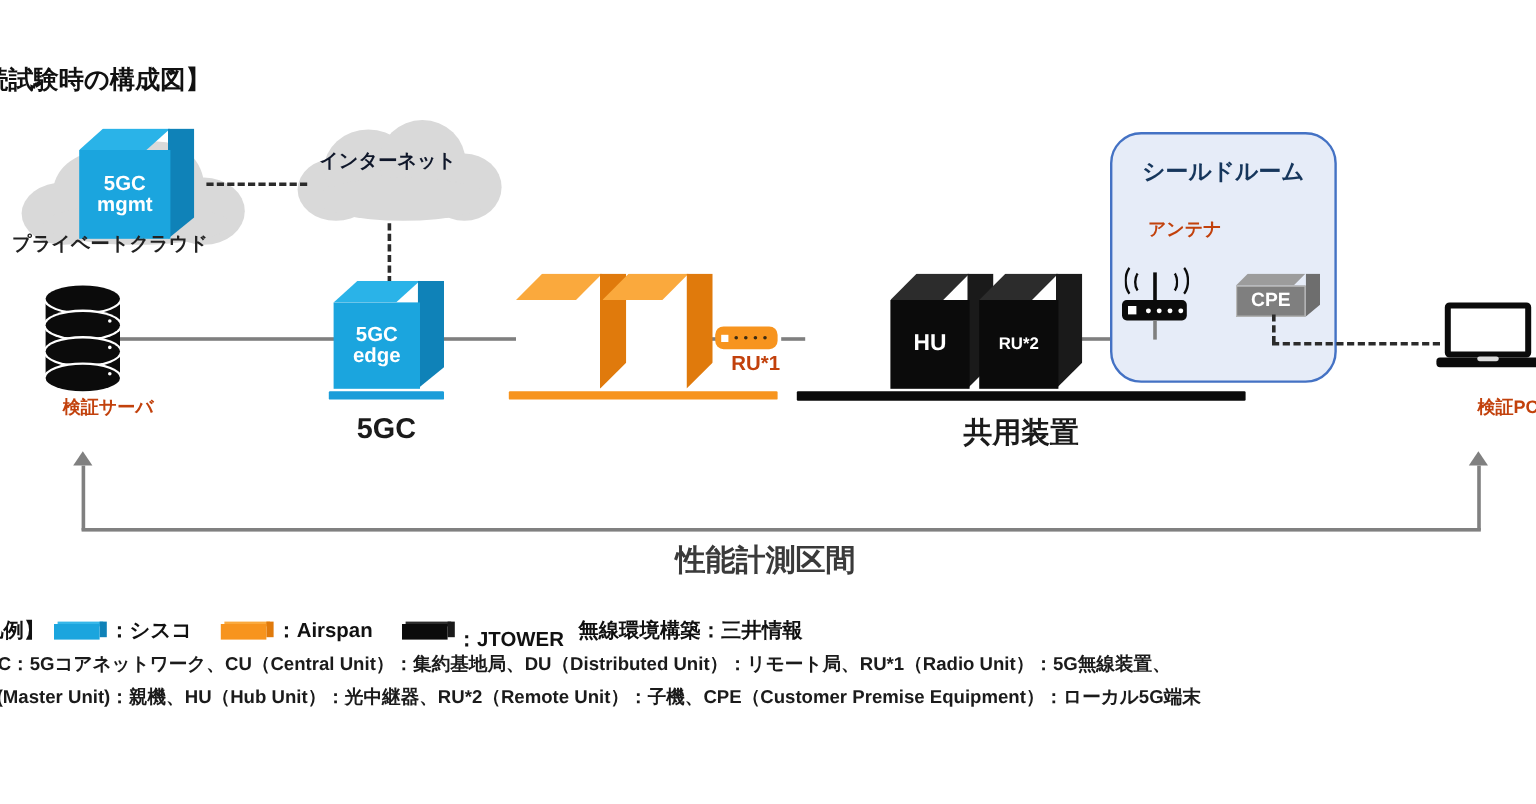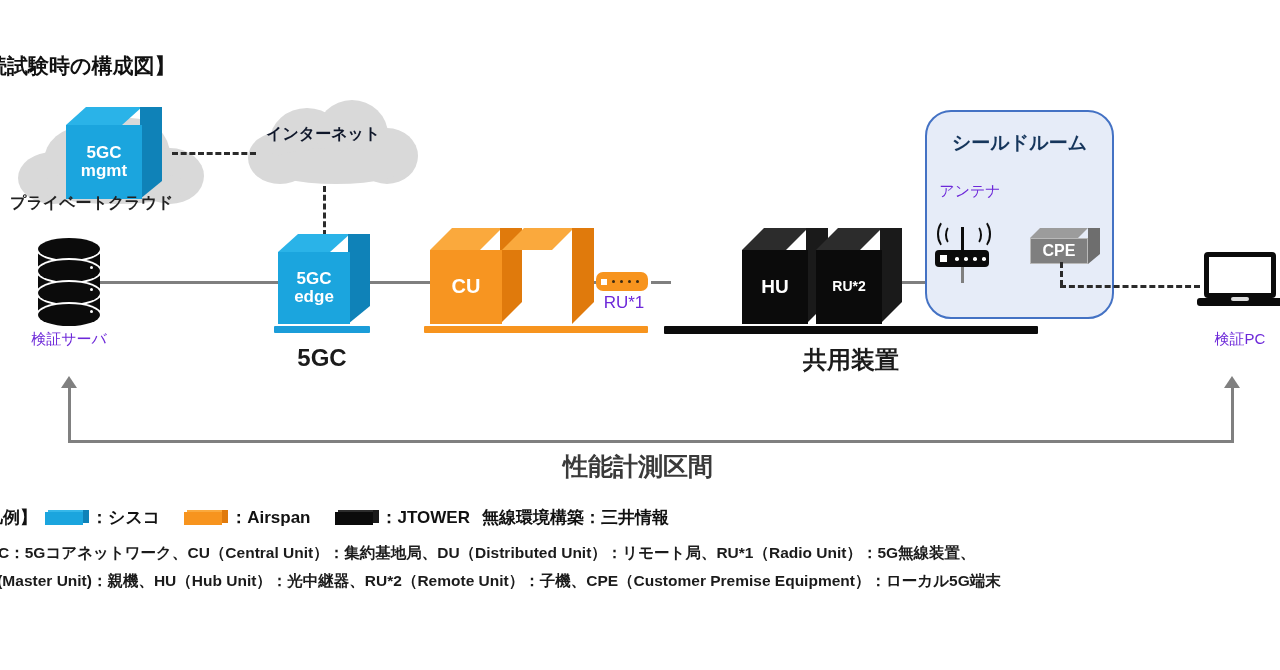--- a/index.html
+++ b/index.html
@@ -89,22 +89,22 @@
   }
   .db .body {
     position: absolute; left: 0; width: 100%;
     background: #0b0b0b;
   }
   .db .dot {
     position: absolute; width: 3px; height: 3px; border-radius: 50%;
     background: #fff; right: 7px;
   }
   .icon-label {
-    position: absolute; font-size: 15px; font-weight: normal; color: #6d28d9;
-    white-space: nowrap; text-align: center;
+    position: absolute; font-size: 15px; font-weight: bold; color: #c2410c;
+    white-space: nowrap; text-align: right;
   }
 
   .ru-icon {
     position: absolute; background: #f7941e; border-radius: 7px;
     display: flex; align-items: center;
   }
   .ru-icon .sq { width: 6px; height: 6px; background: #fff; margin-left: 5px; }
   .ru-icon .d  { width: 3px; height: 3px; border-radius: 50%; background: #3a2a12; margin-left: 5px; }
 
   
@@ -192,21 +192,21 @@
   }
   #legend-row .lead { margin-right: 6px; }
   .swatch { position: relative; width: 44px; height: 15px; margin: 0 2px 0 2px; }
   .swatch .sw-front { position: absolute; left: 0; bottom: 0; width: 38px; height: 13px; }
   .swatch .sw-top   { position: absolute; left: 3px; top: 0; width: 38px; height: 4px; }
   .swatch .sw-side  { position: absolute; right: 0; top: 0; width: 6px; height: 13px; }
   .sw-cyan  .sw-front { background: #1ba5de; } .sw-cyan .sw-top { background: #35b7e9; } .sw-cyan .sw-side { background: #0f82b8; }
   .sw-orange .sw-front{ background: #f7941e; } .sw-orange .sw-top{ background: #faa93d; } .sw-orange .sw-side{ background: #e07a0c; }
   .sw-black .sw-front { background: #0b0b0b; } .sw-black .sw-top { background: #2c2c2c; } .sw-black .sw-side { background: #1a1a1a; }
   .legend-text { margin-right: 22px; }
-  .legend-text.last { margin-right: 0; }
+  .legend-text.last { margin-right: 0; margin-top: 15px; }
   #legend-extra { margin-left: 12px; font-weight: bold; }
 
   
   .footnote {
     position: absolute; left: -14px;
     font-size: 15.5px; font-weight: bold; color: #1b1b1b;
     white-space: nowrap;
   }
   #foot1 { top: 543px; }
   #foot2 { top: 571px; }
@@ -277,23 +277,20 @@
       <span class="cube-label">5GC</span>
       <span class="cube-label">edge</span>
     </div>
   </div>
 
   <div class="cube" style="left:430px; top:228px; width:92px; height:96px;">
     <div class="face-top" style="width:72px; height:22px; background:#faa93d;
          clip-path: polygon(22px 0, 72px 0, 50px 22px, 0 22px);"></div>
     <div class="face-side" style="top:0; width:22px; height:96px; background:#e07a0c;
          clip-path: polygon(0 0, 22px 0, 22px 74px, 0 96px);"></div>
-    <div class="face-front or-front" style="width:72px; height:74px; font-size:20px;">
-      <span class="cube-label">CU</span>
-    </div>
   </div>
   <div class="cube" style="left:502px; top:228px; width:92px; height:96px;">
     <div class="face-top" style="width:72px; height:22px; background:#faa93d;
          clip-path: polygon(22px 0, 72px 0, 50px 22px, 0 22px);"></div>
     <div class="face-side" style="top:0; width:22px; height:96px; background:#e07a0c;
          clip-path: polygon(0 0, 22px 0, 22px 74px, 0 96px);"></div>
   </div>
 
   <div class="ru-icon" style="left:596px; top:272px; width:52px; height:19px;">
     <div class="sq"></div>

